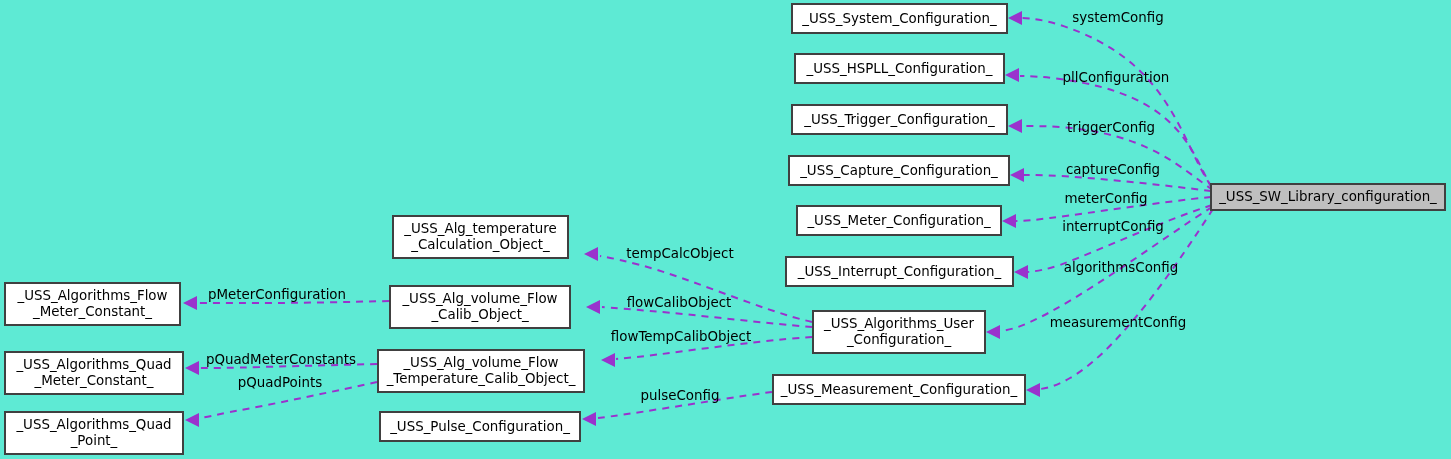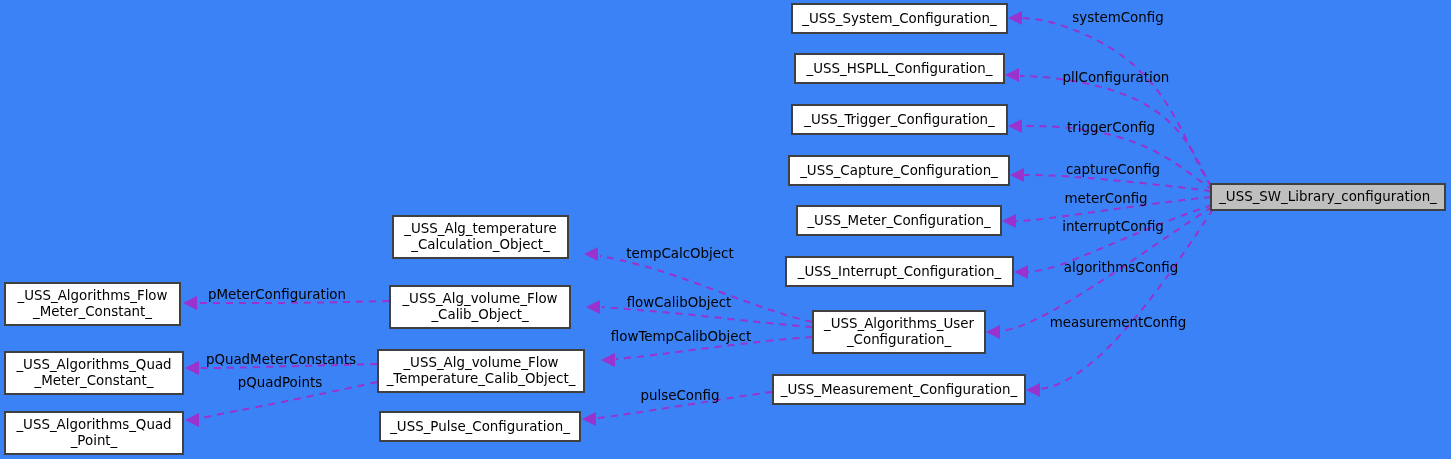--- a/index.html
+++ b/index.html
@@ -7,21 +7,21 @@
     padding: 0;
     background: #ffffff;
   }
   body {
     font-family: "DejaVu Sans", "Liberation Sans", sans-serif;
   }
   #diagram-root {
     position: relative;
     width: 1451px;
     height: 459px;
-    background: #3b82f6;
+    background: #5eead4;
     overflow: hidden;
   }
   svg.graph {
     position: absolute;
     top: 0;
     left: 0;
     width: 1451px;
     height: 459px;
     display: block;
   }

